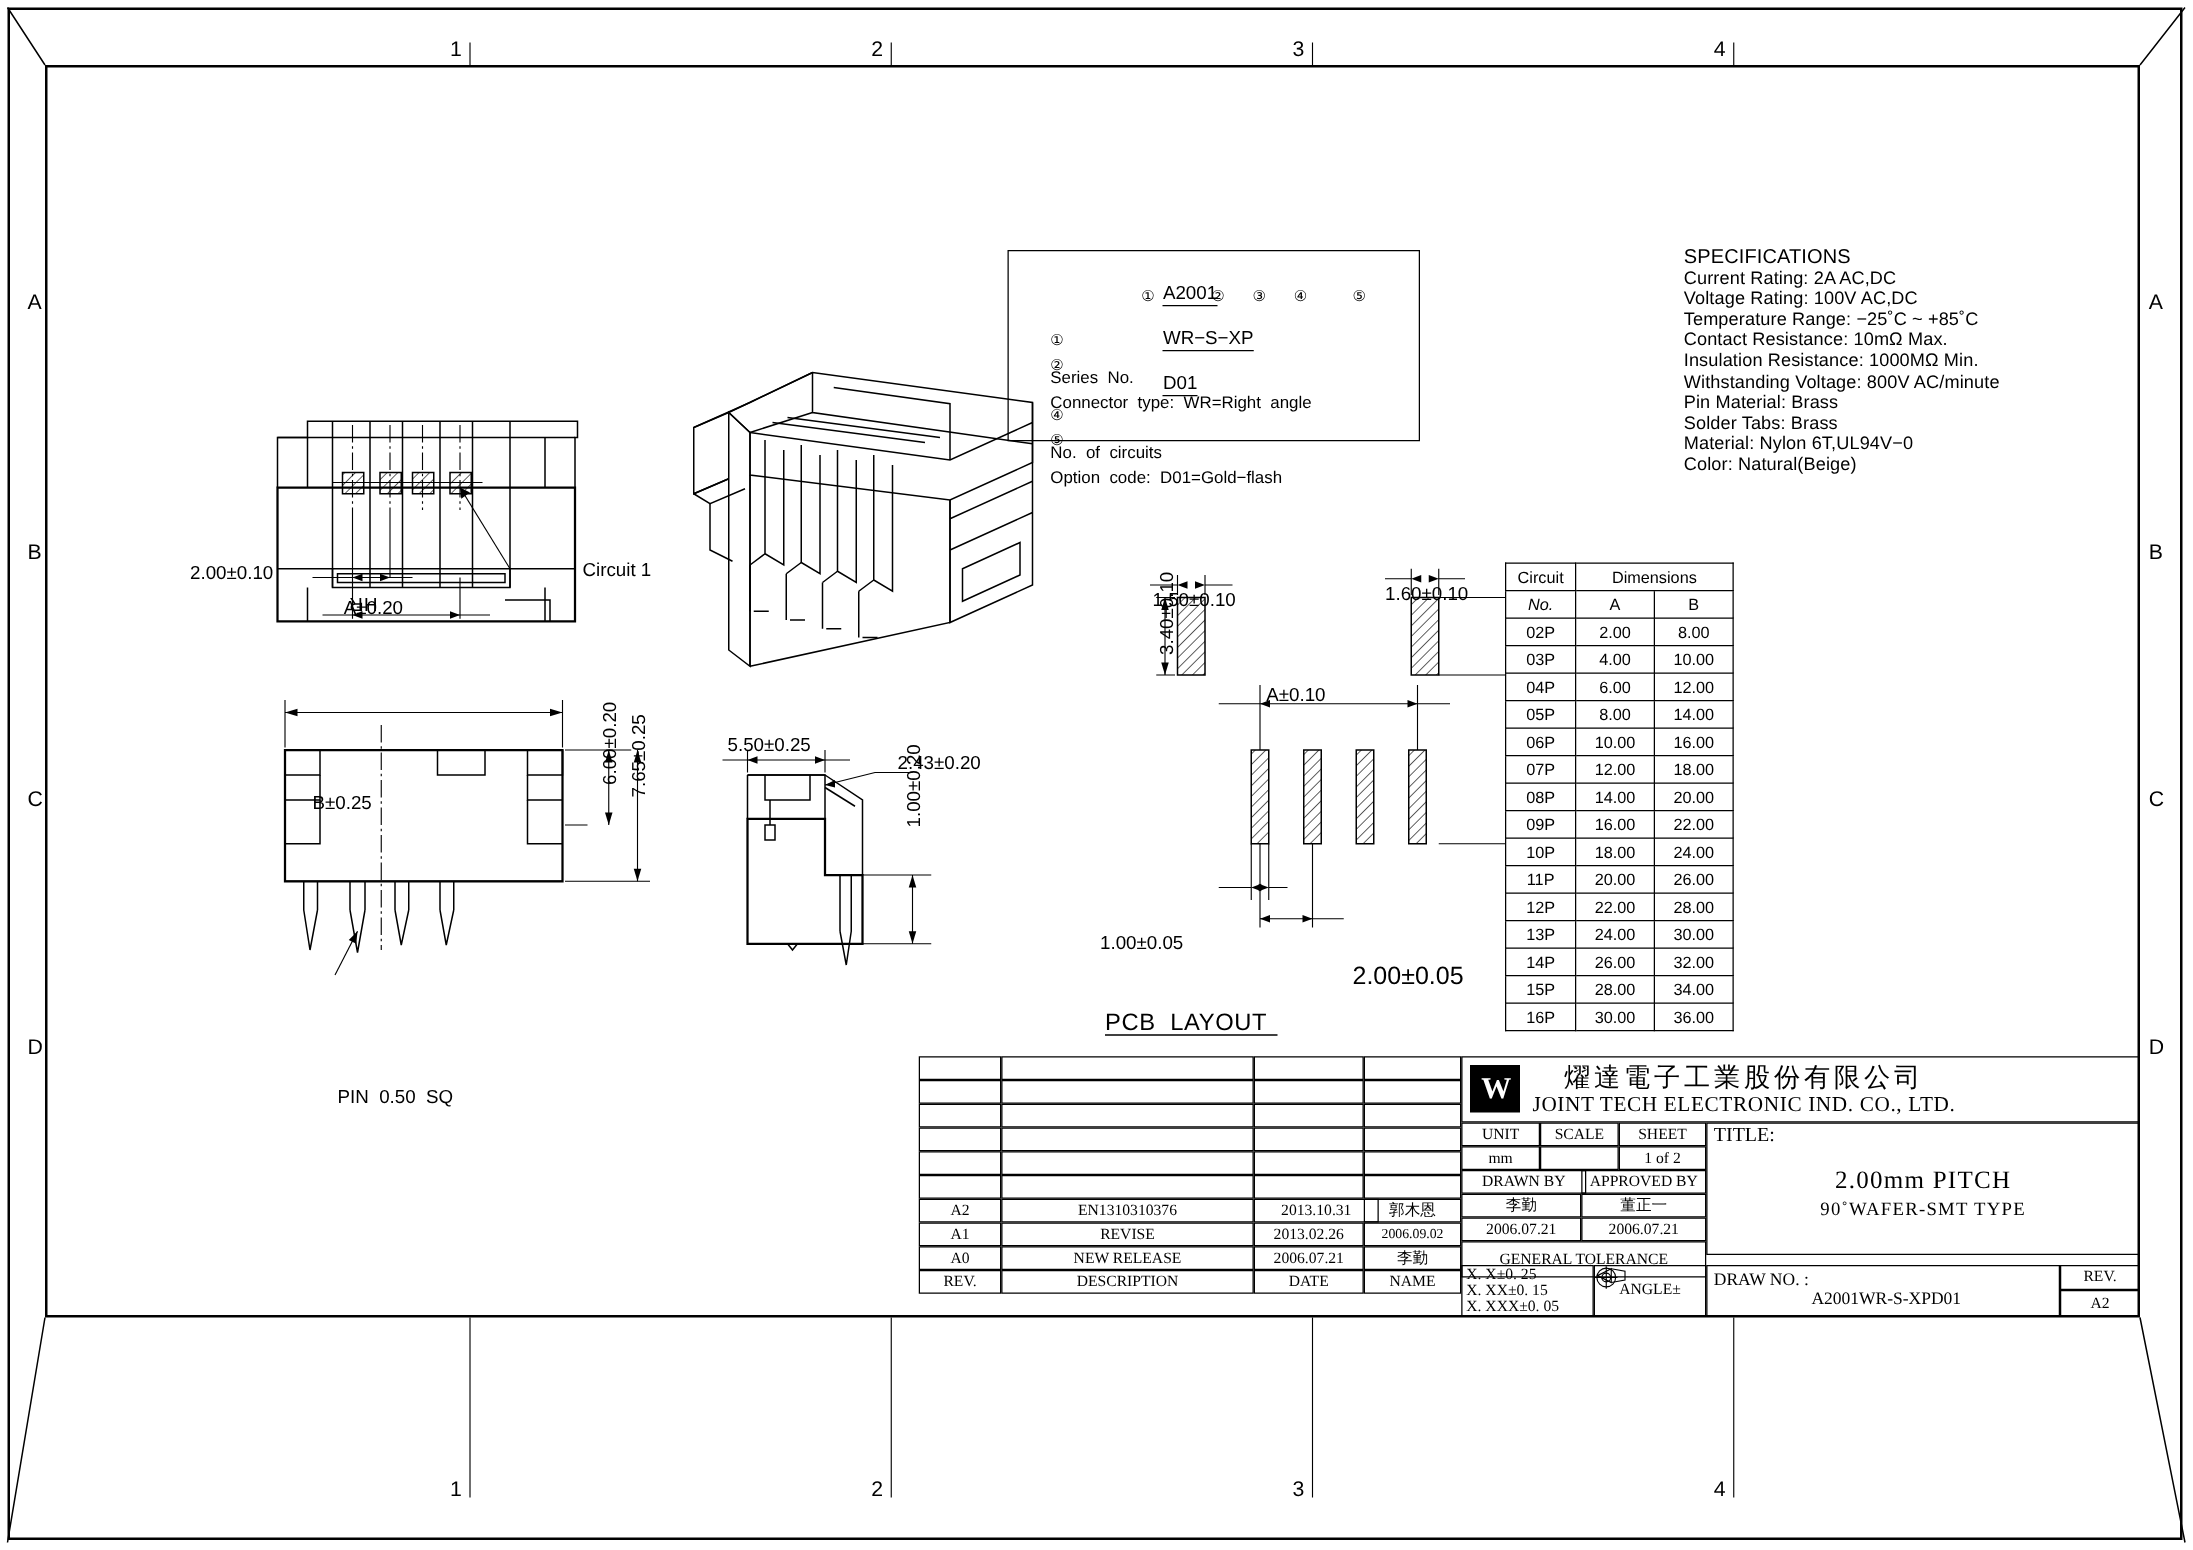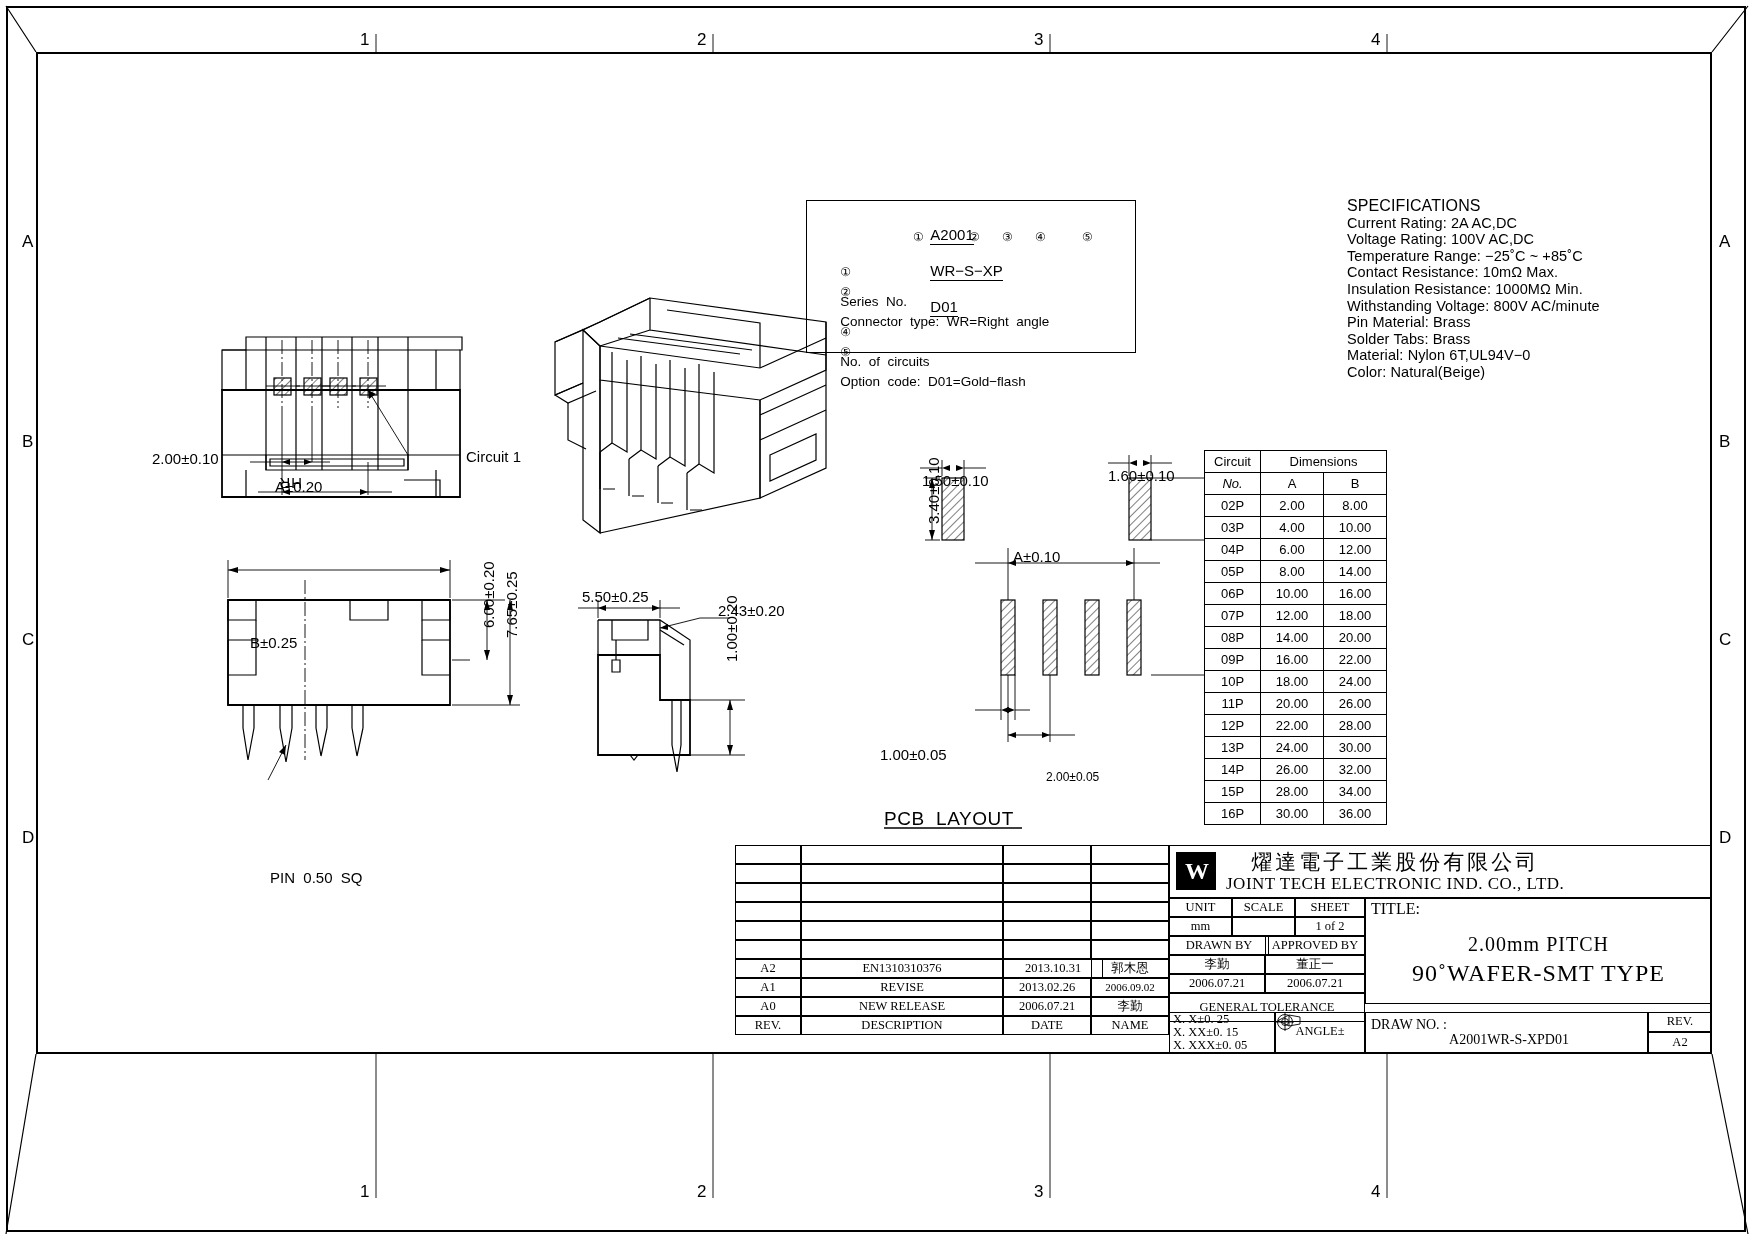--- a/index.html
+++ b/index.html
@@ -350,21 +350,21 @@
     <path class="dim" d="M884,828 L1022,828" style="stroke-width:1.3"></path>
   </svg>
 
   <div class="t" style="left:922px;top:472px;font-size:15px;">1.50±0.10</div>
   <div class="t" style="left:925px;top:524px;font-size:15px;transform:rotate(-90deg);transform-origin:0 0;">3.40±0.10</div>
   <div class="t" style="left:1108px;top:467px;font-size:15px;">1.60±0.10</div>
   <div class="t" style="left:1205px;top:580px;font-size:15px;transform:rotate(-90deg);transform-origin:0 0;">5.70±0.10</div>
   <div class="t" style="left:1240px;top:654px;font-size:15px;transform:rotate(-90deg);transform-origin:0 0;">9.20±0.10</div>
   <div class="t" style="left:1013px;top:548px;font-size:15px;">A±0.10</div>
   <div class="t" style="left:880px;top:746px;font-size:15px;">1.00±0.05</div>
-  <div class="t" style="left:1046px;top:770px;font-size:12px;">2.00±0.05</div>
+  <div class="t" style="left:1082px;top:770px;font-size:20px;">2.00±0.05</div>
   <div class="t" style="left:884px;top:808px;font-size:19px;letter-spacing:.5px;">PCB  LAYOUT</div>
 
   <table class="abs" id="dimtable">
     <tbody>
         <tr>
       <th class="c1" rowspan="1">Circuit</th>
       <th class="c2" colspan="2">Dimensions</th>
     </tr>
     <tr>
       <th class="c1" style="border-top:none;font-style:italic;">No.</th>
@@ -544,21 +544,21 @@
           <circle class="thin" cx="9" cy="9" r="7.5"></circle>
           <circle class="thin" cx="9" cy="9" r="3.5" fill="#000"></circle>
           <path class="thin" d="M9,0 L9,18 M0,9 L18,9"></path>
         </svg>
       </div>
     </div>
 
     <div class="cell tb-strong" style="left:630px;top:53px;width:347px;height:106px;flex-direction:column;justify-content:flex-start;align-items:flex-start;">
       <div style="font-family:'Liberation Serif',serif;font-size:16px;padding:2px 0 0 5px;">TITLE:</div>
       <div style="width:100%;text-align:center;font-family:'Liberation Serif',serif;font-size:20px;margin-top:16px;letter-spacing:1px;">2.00mm PITCH</div>
-      <div style="width:100%;text-align:center;font-family:'Liberation Serif',serif;font-size:24px;margin-top:6px;letter-spacing:1px;">90˚WAFER-SMT TYPE</div>
+      <div style="width:100%;text-align:center;font-family:'Liberation Serif',serif;font-size:15px;margin-top:6px;letter-spacing:1px;">90˚WAFER-SMT TYPE</div>
     </div>
 
     <div class="cell tb-strong" style="left:630px;top:167px;width:283px;height:41px;flex-direction:column;align-items:flex-start;justify-content:center;padding-left:5px;">
       <div style="font-family:'Liberation Serif',serif;font-size:14px;">DRAW NO. :</div>
       <div style="font-family:'Liberation Serif',serif;font-size:14px;align-self:center;">A2001WR-S-XPD01</div>
     </div>
     <div class="cell tb-strong" style="left:913px;top:167px;width:64px;height:20px;">REV.</div>
     <div class="cell tb-strong" style="left:913px;top:187px;width:64px;height:21px;">A2</div>
   </div>
 

